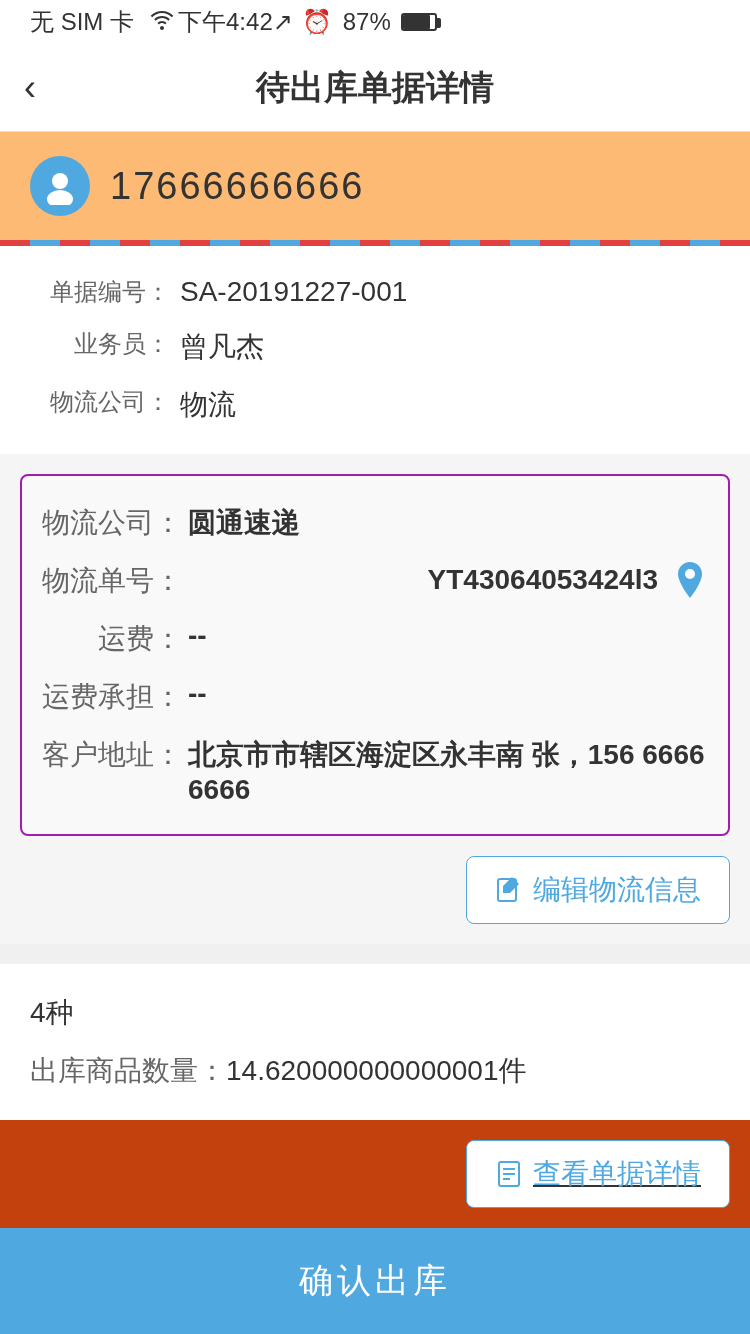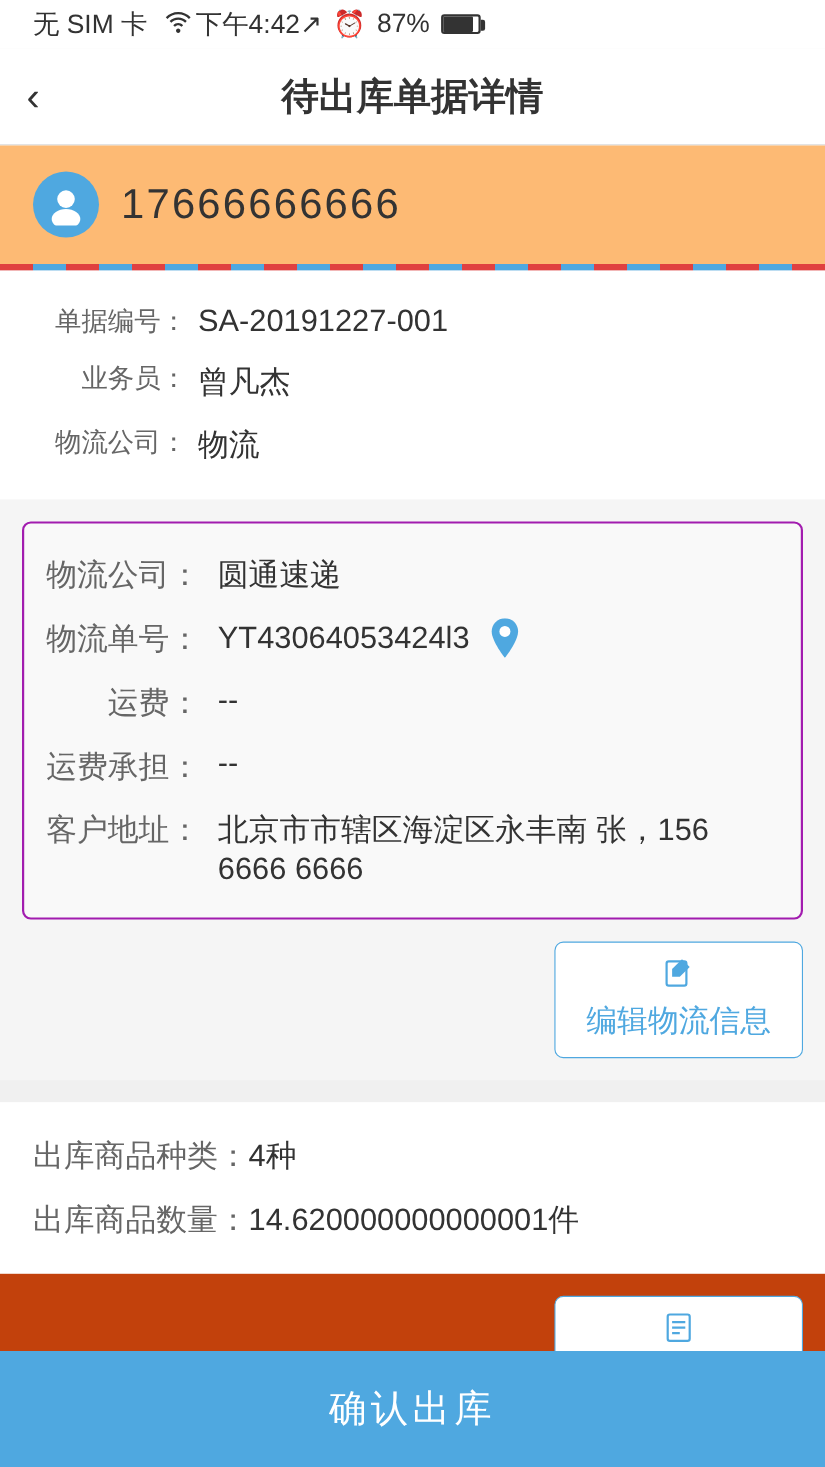--- a/index.html
+++ b/index.html
@@ -127,27 +127,29 @@
     .logistics-label {
       color: #666;
       font-size: 28px;
       min-width: 140px;
       text-align: right;
       flex-shrink: 0;
     }
     .logistics-value {
       color: #333;
       font-size: 28px;
-      margin-left: 16px;
+      margin-left: 6px;
       flex: 1;
+      font-weight: bold;
     }
     .logistics-value.tracking {
       display: flex;
       align-items: center;
       gap: 14px;
+      justify-content: flex-end;
     }
     .location-pin {
       width: 36px;
       height: 36px;
       display: inline-flex;
       align-items: center;
       justify-content: center;
     }
 
     
@@ -160,21 +162,20 @@
       display: flex;
       align-items: center;
       gap: 10px;
       border: 1px solid #4fa8e0;
       border-radius: 8px;
       padding: 14px 28px;
       color: #4fa8e0;
       font-size: 28px;
       background: #fff;
       cursor: pointer;
-      flex-direction: column;
     }
 
     
     .section-sep {
       height: 20px;
       background: #f0f0f0;
     }
 
     
     .goods-section {
@@ -341,21 +342,20 @@
         <path d="M17 1l7 7-9 9H8v-7l9-9z" fill="#4fa8e0"></path>
       </svg>
       <span>编辑物流信息</span>
     </button>
   </div>
 
   <div class="section-sep"></div>
 
   <div class="goods-section">
     <div class="goods-row">
-      <span class="goods-label">出库商品种类：</span>
       <span class="goods-value">4种</span>
     </div>
     <div class="goods-row">
       <span class="goods-label">出库商品数量：</span>
       <span class="goods-value">14.620000000000001件</span>
     </div>
   </div>
 
   <div class="view-detail-btn" style="background:#c2410c;text-decoration:underline;">
     <button class="btn-outline">

